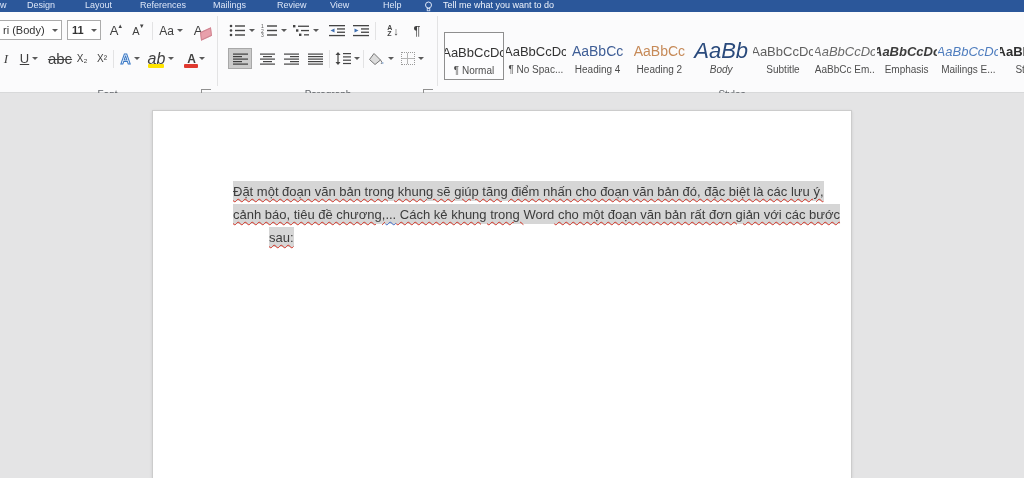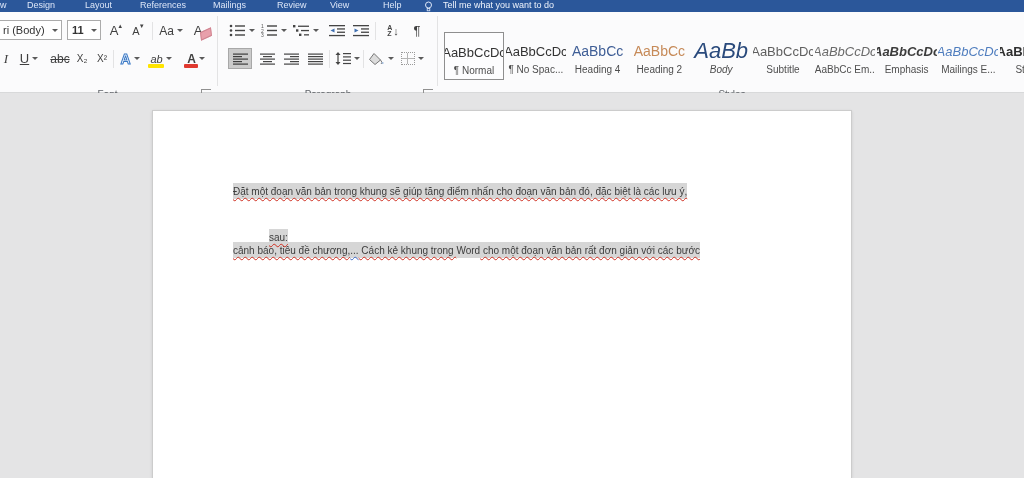--- a/index.html
+++ b/index.html
@@ -18,39 +18,39 @@
   .vsep{position:absolute;top:16px;height:70px;width:1px;background:#e3e3e4;}
   .grp-label{position:absolute;top:77px;font-size:10px;color:#5f6368;text-align:center;}
   .launcher{position:absolute;top:77px;width:9px;height:9px;border-left:1px solid #909090;border-top:1px solid #909090;font-size:7px;color:#666;line-height:9px;text-align:right;cursor:pointer;}
   .btn{position:absolute;display:flex;align-items:center;justify-content:center;color:#404040;cursor:pointer;height:21px;}
   .caret{width:0;height:0;border-left:3px solid transparent;border-right:3px solid transparent;border-top:3px solid #5a5a5a;margin-left:3px;}
   .combo{position:absolute;height:20px;box-sizing:border-box;border:1px solid #ababab;background:#fff;display:flex;align-items:center;font-size:11px;color:#333;cursor:pointer;}
   .combo .caret{margin-left:auto;margin-right:3px;}
   .mini{font-size:6px;position:relative;top:-5px;left:-1px;color:#444;}
   .glyph{font-size:13px;}
   .u-line{text-decoration:underline;}
-  .strike{text-decoration:line-through;font-size:12px;}
+  .strike{text-decoration:line-through;font-size:15px;}
   .fx-a{font-size:14px;font-weight:bold;color:#fff;-webkit-text-stroke:1px #3a79c6;}
   .bar-under{position:absolute;left:2px;bottom:1px;height:4px;border-radius:1px;}
   .eraser{width:10px;height:6px;background:#e8a0ab;border:1px solid #cf8490;transform:rotate(-25deg) skewX(-18deg);margin:7px 0 0 -2px;}
   .sortcol{display:flex;flex-direction:column;font-size:7px;line-height:6px;font-weight:bold;color:#444;}
   .sortarrow{font-size:11px;color:#444;margin-left:1px;}
   .sel-toggle{background:#cbcbcb;border:1px solid #a8a8a8;box-sizing:border-box;}
   .borders-box{width:12px;height:11px;border:1px dotted #9a9a9a;background:
     linear-gradient(#b5b5b5,#b5b5b5) center/100% 1px no-repeat,
     linear-gradient(#b5b5b5,#b5b5b5) center/1px 100% no-repeat;}
   
   .style-item{position:absolute;top:20px;width:60px;height:48px;text-align:center;cursor:pointer;overflow:hidden;}
   .style-item.selected{border:1px solid #8f8f8f;background:#fdfdfe;box-sizing:border-box;}
   .style-preview{margin-top:6px;height:26px;display:flex;align-items:center;justify-content:center;white-space:nowrap;overflow:hidden;}
   .style-label{font-size:10px;color:#4e4e4e;white-space:nowrap;overflow:hidden;}
   
   #doc-canvas{position:absolute;left:0;top:93px;width:1024px;height:385px;background:#e4e4e5;}
   #page{position:absolute;left:152px;top:110px;width:700px;height:368px;background:#fff;border:1px solid #cccccc;border-bottom:none;box-sizing:border-box;box-shadow:0 1px 3px rgba(0,0,0,.10);}
-  .doc-line{position:absolute;left:233px;font-size:10px;line-height:17px;color:#3c3c3c;white-space:nowrap;}
+  .doc-line{position:absolute;left:233px;font-size:13px;line-height:17px;color:#3c3c3c;white-space:nowrap;}
   .seg{background:#d6d6d6;padding:3px 0 2px;}
   .wavy-red{text-decoration:underline;text-decoration-style:wavy;text-decoration-color:#cf2e20;text-decoration-thickness:1px;text-underline-offset:2px;}
   .wavy-blue{text-decoration:underline;text-decoration-style:wavy;text-decoration-color:#3a66c4;text-decoration-thickness:1px;text-underline-offset:2px;}
   svg{display:block;}
 </style>
 </head>
 <body>
 
 <div id="tabbar">
   <span><span class="tab" style="left: 0px;">w</span><span class="tab" style="left: 27px;">Design</span><span class="tab" style="left: 85px;">Layout</span><span class="tab" style="left: 140px;">References</span><span class="tab" style="left: 213px;">Mailings</span><span class="tab" style="left: 277px;">Review</span><span class="tab" style="left: 330px;">View</span><span class="tab" style="left: 383px;">Help</span></span>
@@ -106,21 +106,21 @@
   </div>
   <div class="btn" style="left:92px;top:36px;width:20px;">
     <span style="font-size:10px;">X²</span>
   </div>
   <div class="vsep" style="left:113px;top:38px;height:18px;"></div>
   <div class="btn" style="left:117px;top:36px;width:26px;">
     <span class="fx-a">A</span>
     <span class="caret"></span>
   </div>
   <div class="btn" style="left:146px;top:36px;width:30px;position:absolute;">
-    <span style="position:relative;font-size:11px;font-style:italic;">ab</span>
+    <span style="position:relative;font-size:16px;font-style:italic;">ab</span>
     <span class="bar-under" style="width:16px;background:#ffe400;"></span>
     <span class="caret"></span>
   </div>
   <div class="btn" style="left:182px;top:36px;width:28px;position:absolute;">
     <span style="font-size:12px;font-weight:bold;">A</span>
     <span class="bar-under" style="width:14px;background:#e0392f;"></span>
     <span class="caret"></span>
   </div>
 
   <div class="grp-label" style="left:0;width:215px;">Font</div>
@@ -302,15 +302,15 @@
       </div>
     </div>
   <div class="grp-label" style="left:437px;width:590px;">Styles</div>
 </div>
 
 <div id="doc-canvas">
   <div id="page" style="left:152px;top:17px;"></div>
 </div>
 <div>
     <div class="doc-line" style="top: 183px;"><span class="seg wavy-red">Đặt một đoạn văn bản trong khung sẽ giúp tăng điểm nhấn cho đoạn văn bản đó, đặc biệt là các lưu ý,</span></div>
-    <div class="doc-line" style="top: 206px; margin-top: 36px;"><span class="seg wavy-red">cảnh báo, tiêu đề chương,</span><span class="seg wavy-blue">...</span><span class="seg wavy-red"> Cách kẻ khung trong </span><span class="seg ">Word</span><span class="seg wavy-red"> cho một đoạn văn bản rất đơn giản với các bước</span></div>
+    <div class="doc-line" style="top: 206px;"><span class="seg wavy-red">cảnh báo, tiêu đề chương,</span><span class="seg wavy-blue">...</span><span class="seg wavy-red"> Cách kẻ khung trong </span><span class="seg ">Word</span><span class="seg wavy-red"> cho một đoạn văn bản rất đơn giản với các bước</span></div>
     <div class="doc-line" style="top: 229px; padding-left: 36px;"><span class="seg wavy-red">sau:</span></div>
   </div>
 
 </body></html>

